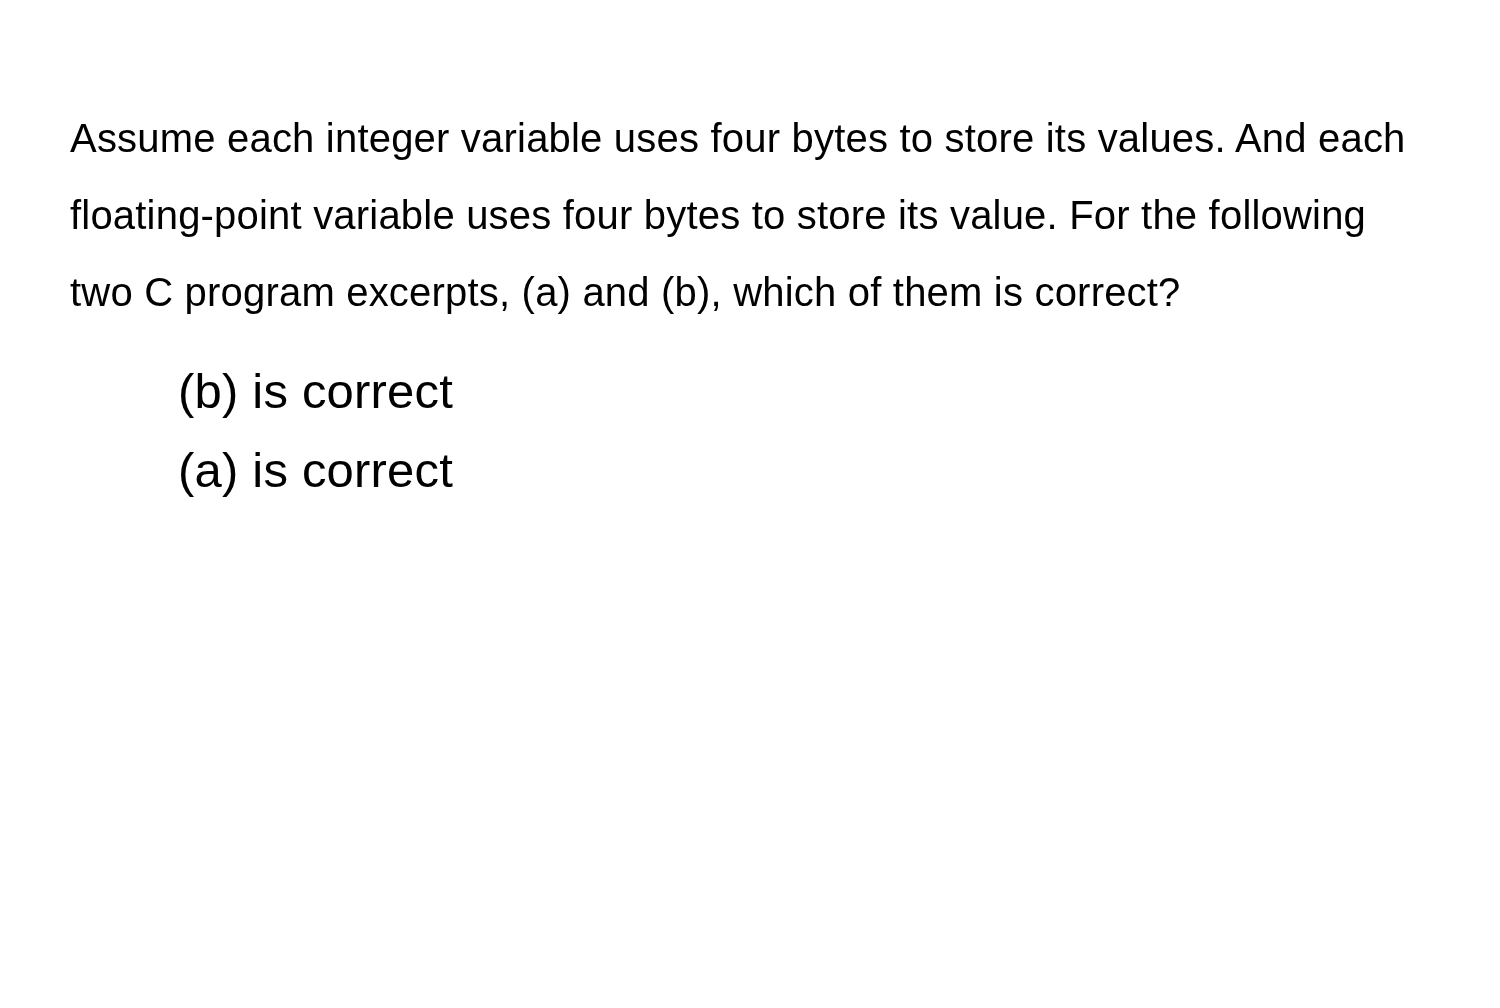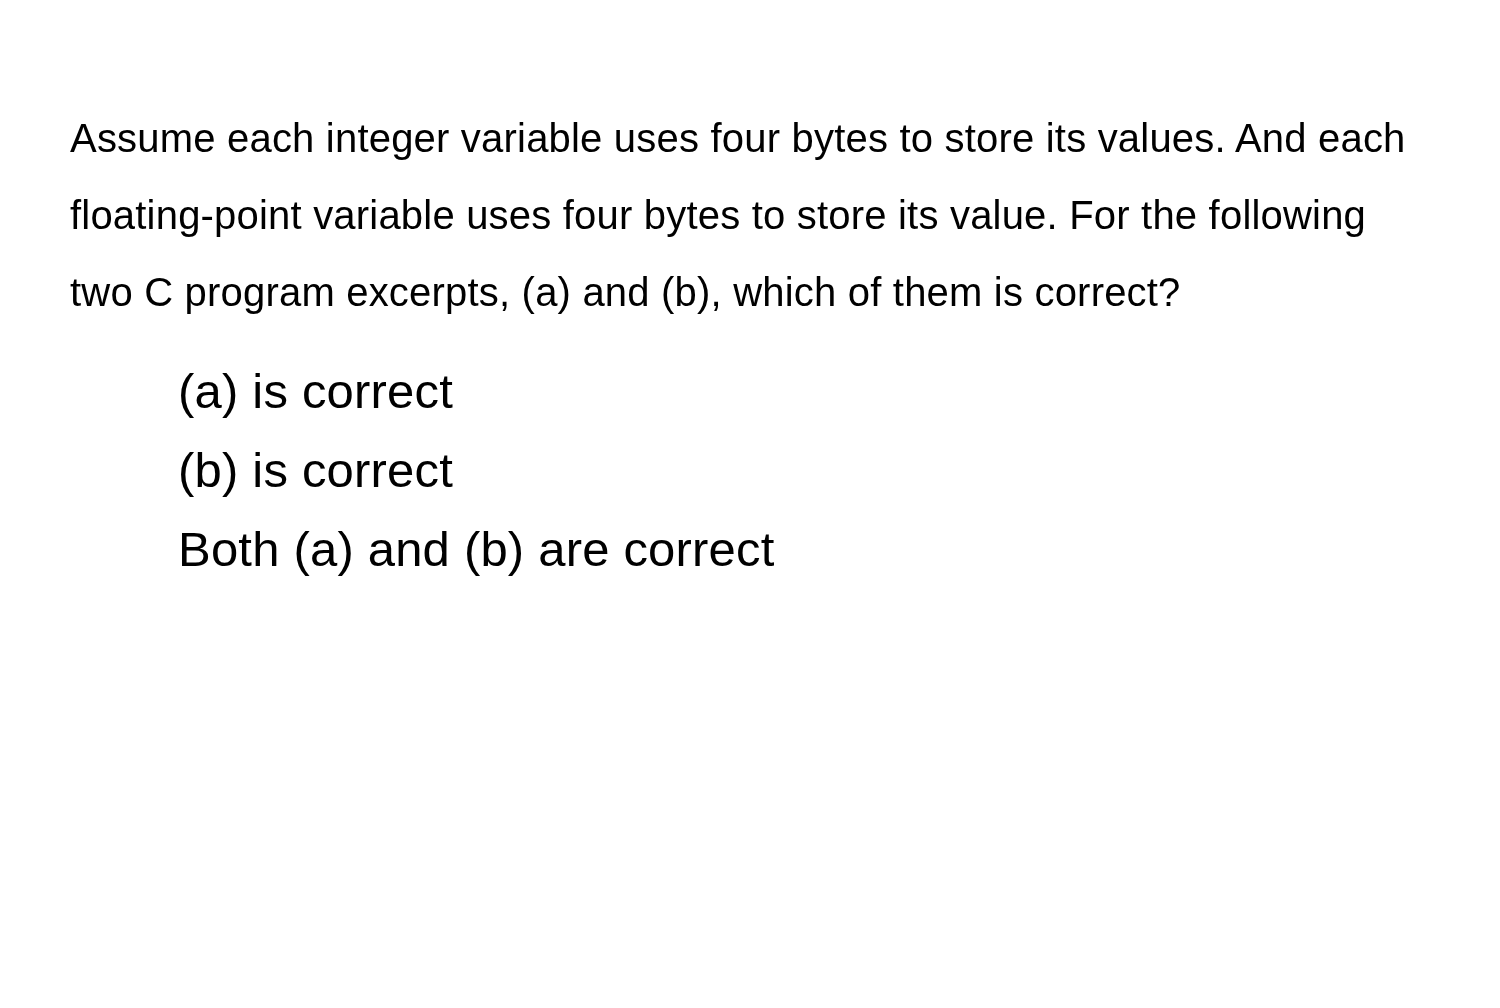--- a/index.html
+++ b/index.html
@@ -31,16 +31,15 @@
       font-weight: 400;
       letter-spacing: 0.2px;
     }
   </style>
 </head>
 <body>
 
 <div class="question-text">Assume each integer variable uses four bytes to store its values. And each floating-point variable uses four bytes to store its value. For the following two C program excerpts, (a) and (b), which of them is correct?</div>
 
 <div class="options">
+  <div class="option">(b) is correct</div>
   <div class="option">(a) is correct</div>
-  <div class="option">(b) is correct</div>
-  <div class="option">Both (a) and (b) are correct</div>
 </div>
 
 </body></html>

